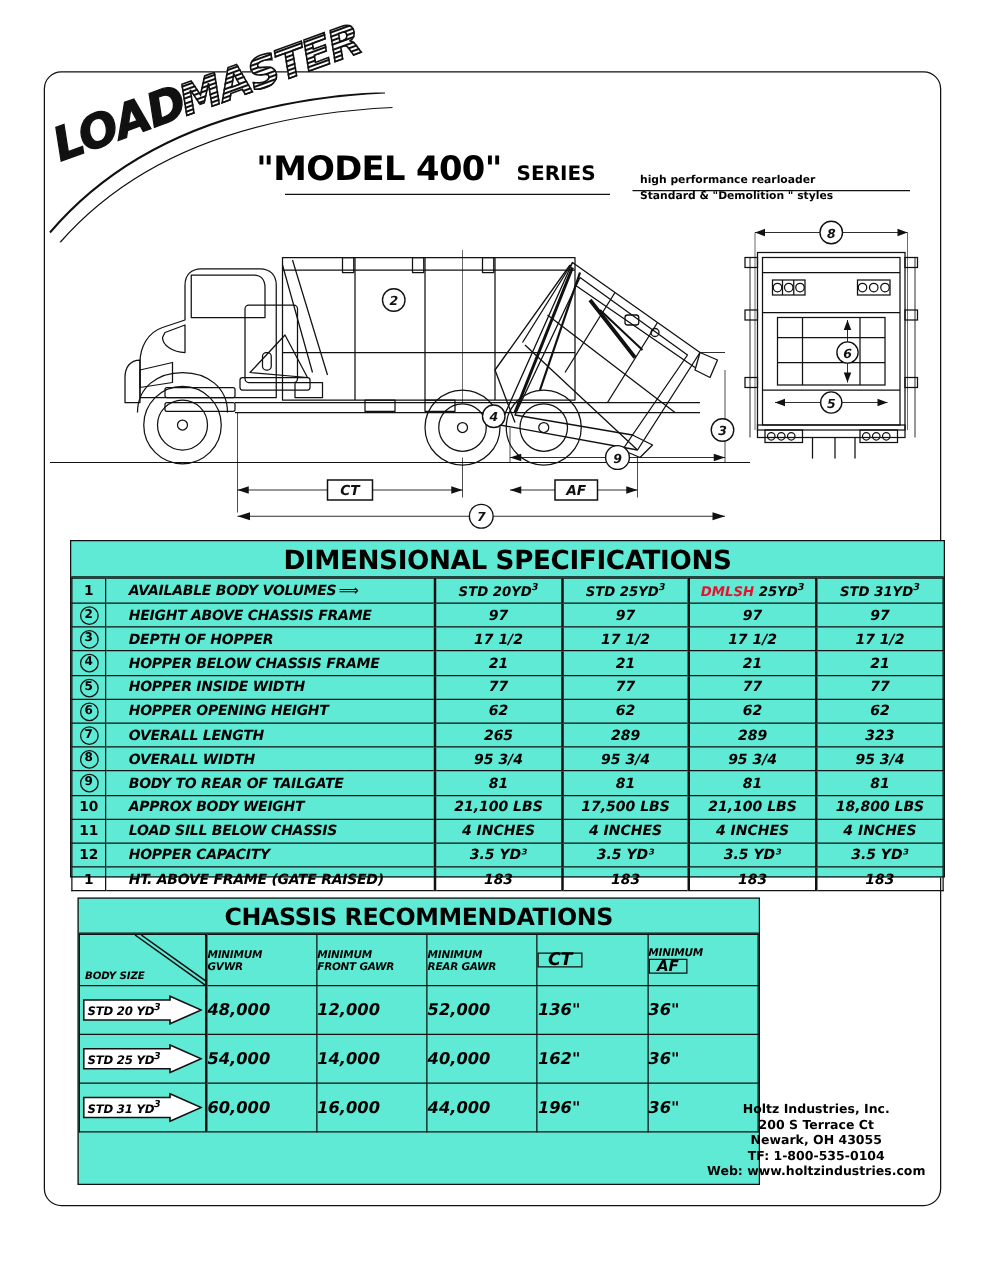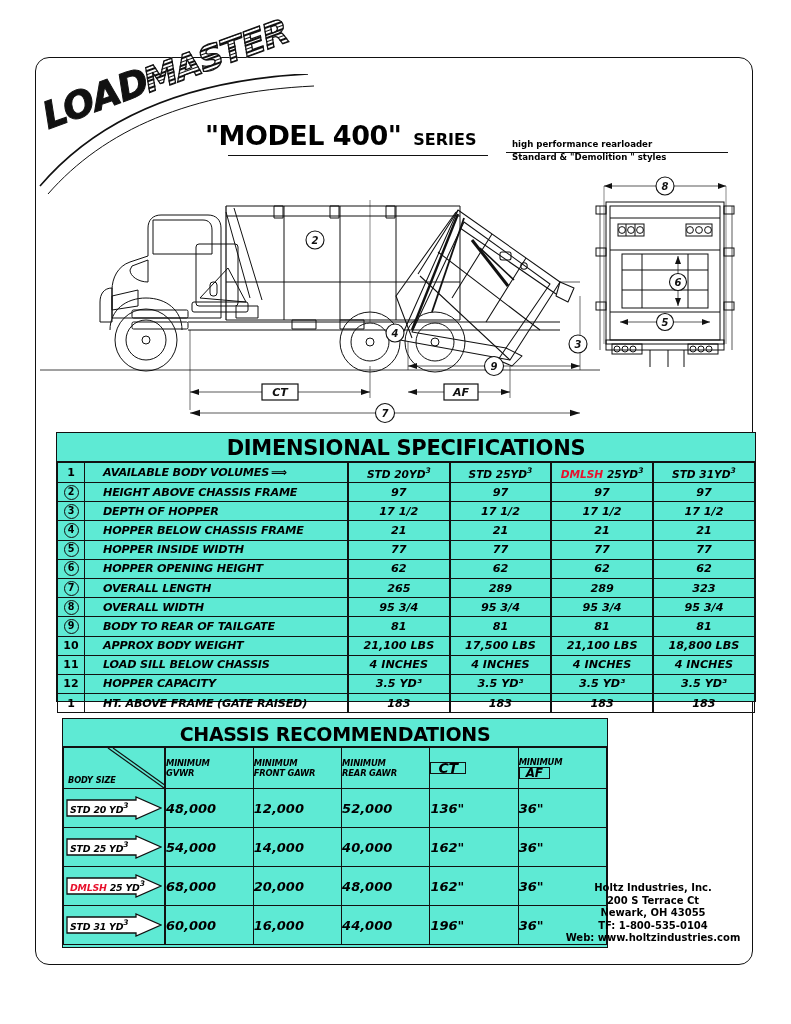--- a/index.html
+++ b/index.html
@@ -495,33 +495,20 @@
             <td class="ch-val">14,000</td>
             <td class="ch-val">40,000</td>
             <td class="ch-val">162"</td>
             <td class="ch-val">36"</td>
           </tr>
           <tr>
             <td class="ch-size">
               <svg class="arrow-banner" viewBox="0 0 96 24" preserveAspectRatio="none">
                 <path d="M1,4 H70 V1 L95,12 L70,23 V20 H1 Z" fill="#fff" stroke="#111" stroke-width="1.3" vector-effect="non-scaling-stroke"></path>
               </svg>
-              <span class="arrow-txt"><span class="red">DMLSH </span><span>25 YD</span><span class="sup">3</span></span>
-            </td>
-            <td class="ch-val">68,000</td>
-            <td class="ch-val">20,000</td>
-            <td class="ch-val">48,000</td>
-            <td class="ch-val">162"</td>
-            <td class="ch-val">36"</td>
-          </tr>
-          <tr>
-            <td class="ch-size">
-              <svg class="arrow-banner" viewBox="0 0 96 24" preserveAspectRatio="none">
-                <path d="M1,4 H70 V1 L95,12 L70,23 V20 H1 Z" fill="#fff" stroke="#111" stroke-width="1.3" vector-effect="non-scaling-stroke"></path>
-              </svg>
               <span class="arrow-txt"><span>STD </span><span>31 YD</span><span class="sup">3</span></span>
             </td>
             <td class="ch-val">60,000</td>
             <td class="ch-val">16,000</td>
             <td class="ch-val">44,000</td>
             <td class="ch-val">196"</td>
             <td class="ch-val">36"</td>
           </tr>
         </tbody>
     </table>

